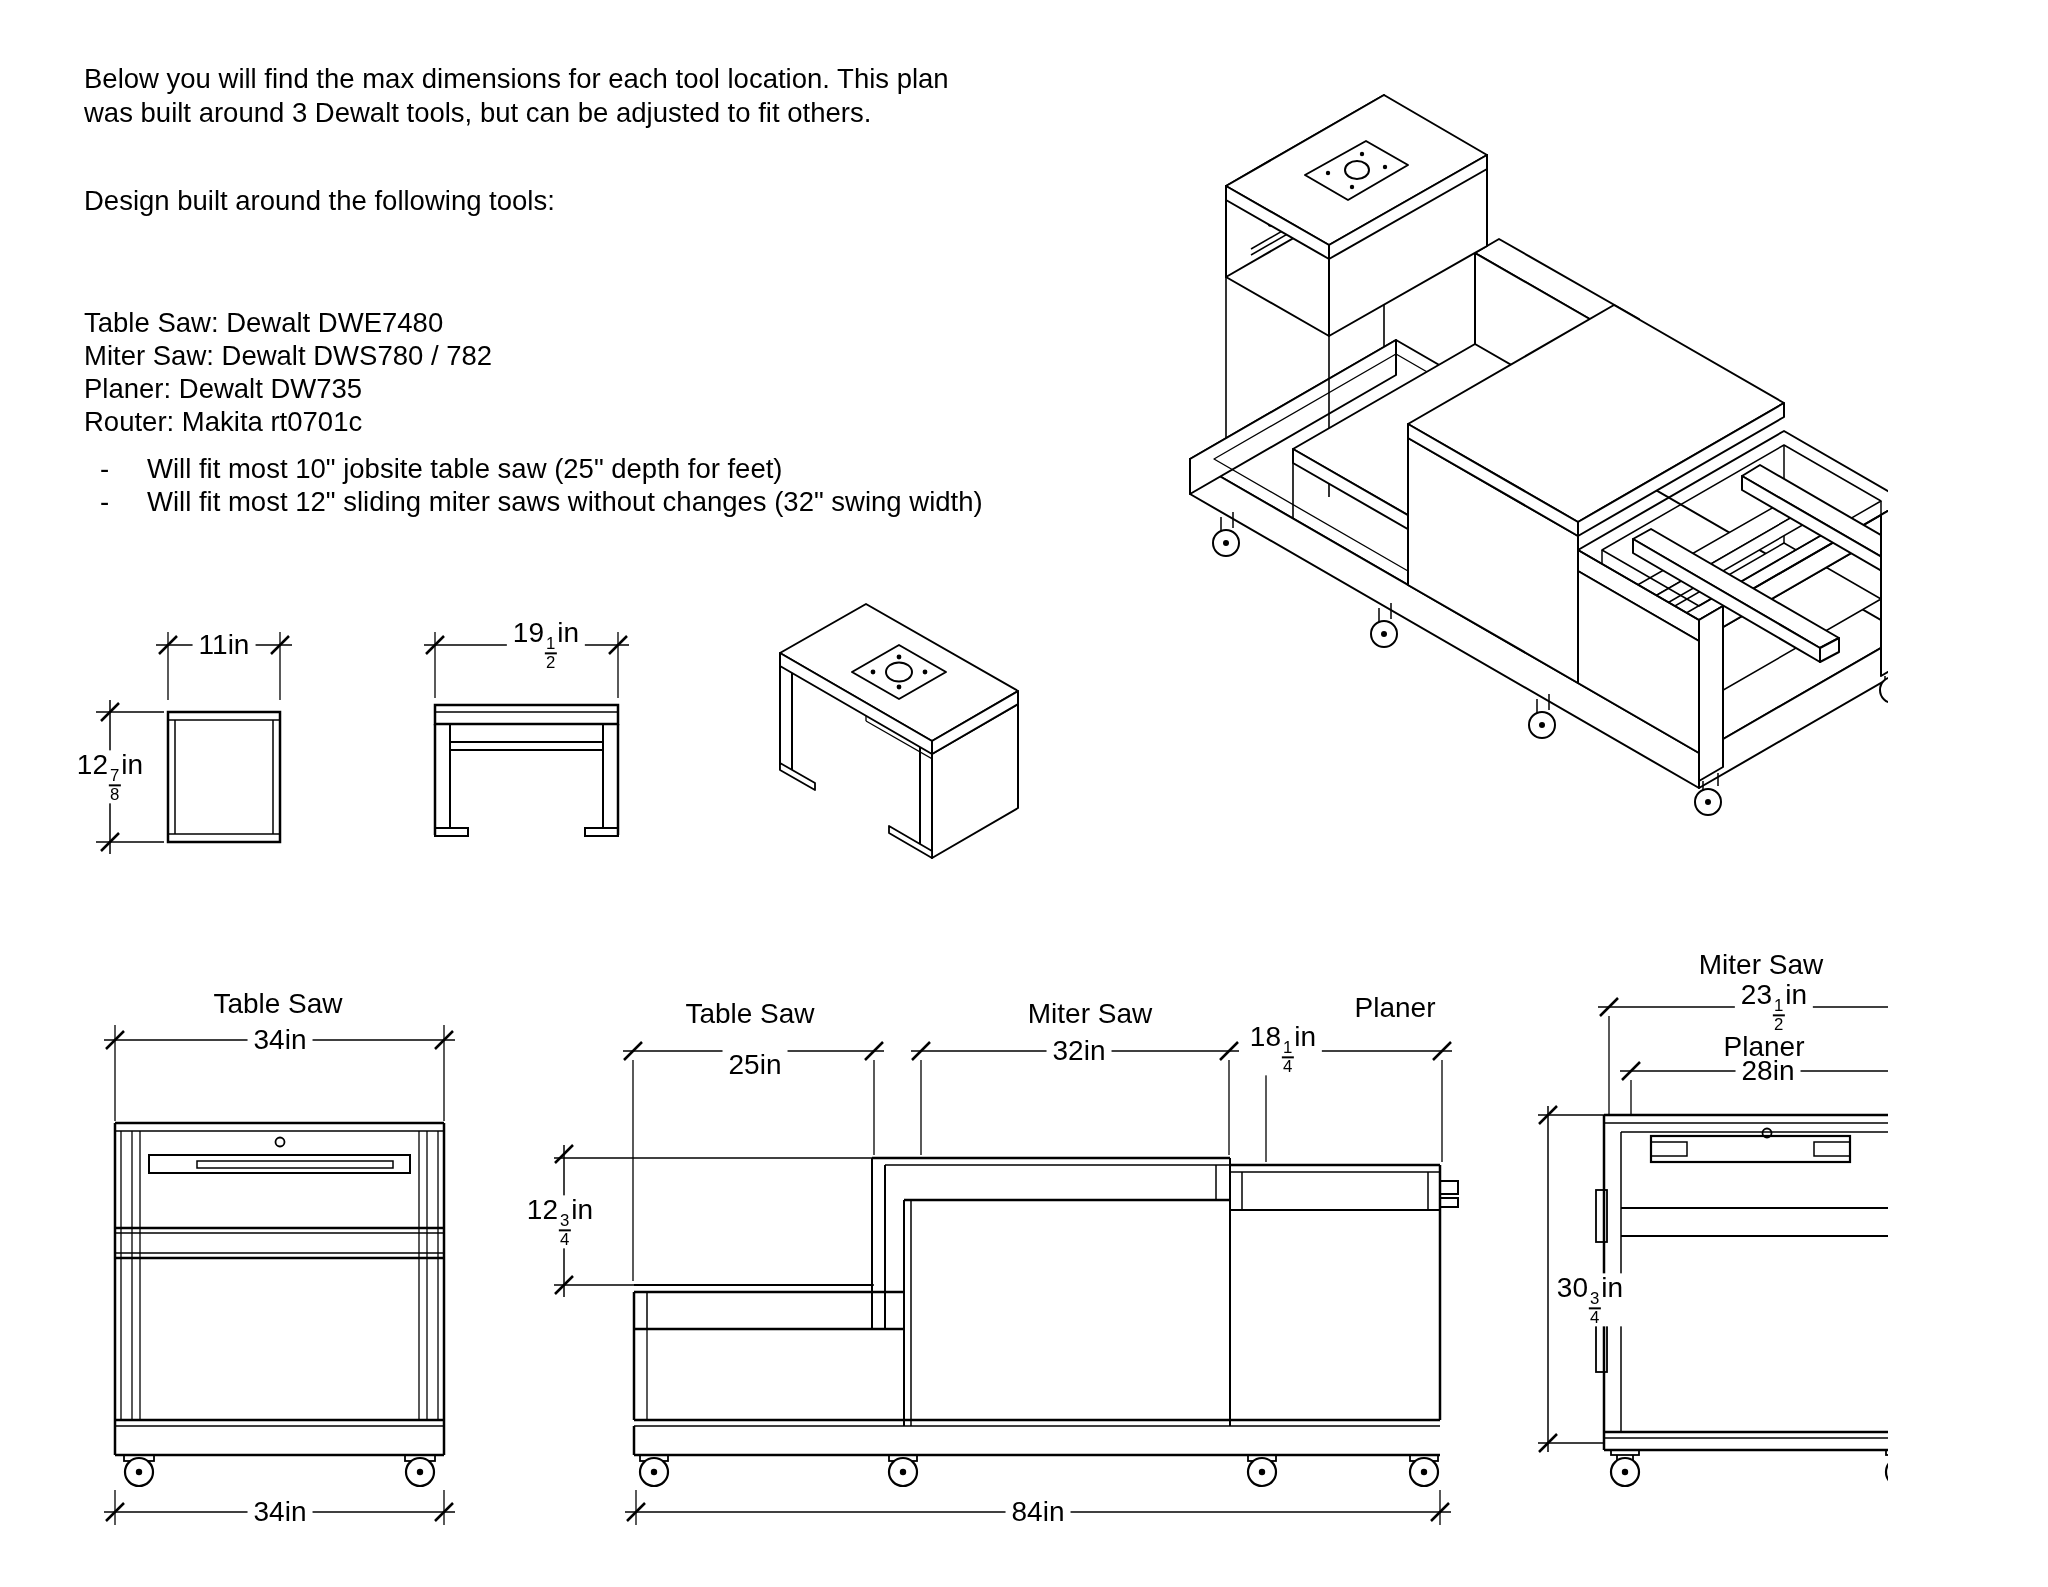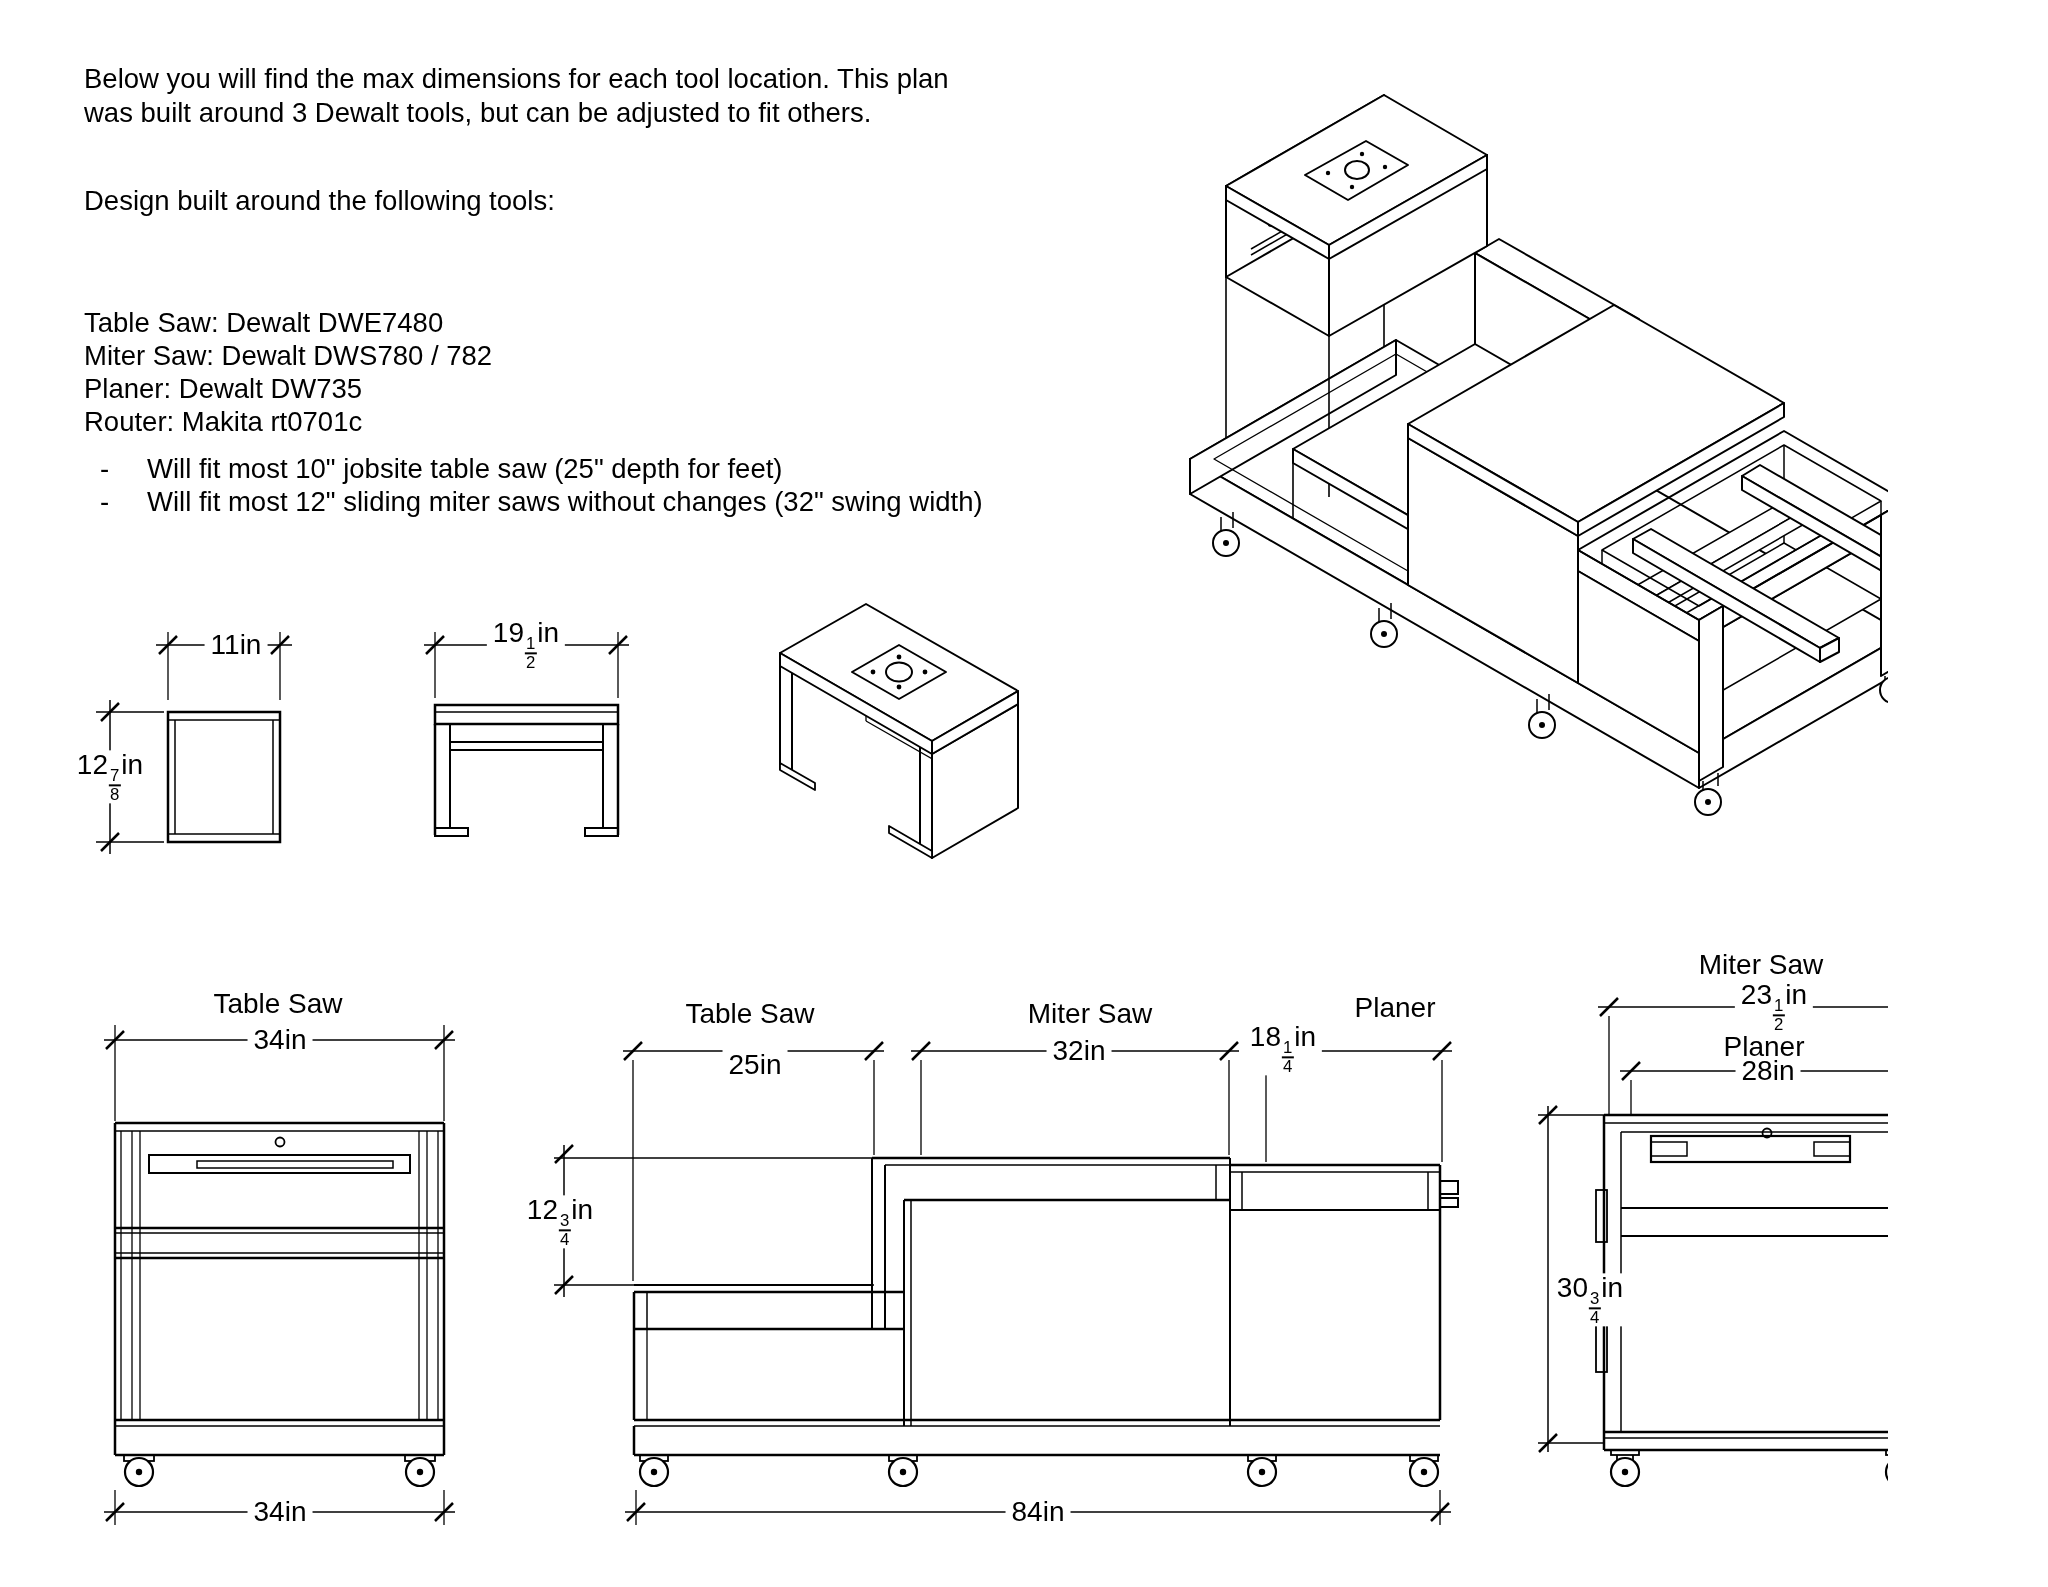--- a/index.html
+++ b/index.html
@@ -450,26 +450,26 @@
       <g>
         <rect x="396" y="510" width="28" height="5" stroke-width="1.8"></rect>
         <line x1="402" y1="515" x2="402" y2="525" stroke-width="1.8"></line>
         <line x1="418" y1="515" x2="418" y2="525" stroke-width="1.8"></line>
         <circle cx="410" cy="532" r="14" fill="#fff" stroke-width="2.2"></circle>
         <circle cx="410" cy="532" r="3.2" fill="#000" stroke="none"></circle>
       </g>
     </g>
   </svg>
 
-  <div class="lbl" style="left:224px; top:645px;margin-left:12px;">11in</div>
+  <div class="lbl" style="left:224px; top:645px;">11in</div>
   <div class="lbl" style="left:110px; top:777px;"><span>12</span><span class="frac">
         <span class="fnum">7</span>
         <span class="fden">8</span>
       </span><span>in</span></div>
-  <div class="lbl" style="left:526px; top:645px;"><span>19</span><span class="frac">
+  <div class="lbl" style="left:546px; top:645px;"><span>19</span><span class="frac">
         <span class="fnum">1</span>
         <span class="fden">2</span>
       </span><span>in</span></div>
 
   <div class="lbl vtitle" style="left:278px; top:1004px;">Table Saw</div>
   <div class="lbl" style="left:280px; top:1040px;">34in</div>
   <div class="lbl" style="left:280px; top:1512px;">34in</div>
 
   <div class="lbl vtitle" style="left:750px; top:1014px;">Table Saw</div>
   <div class="lbl" style="left:755px; top:1051px;margin-top:14px;">25in</div>

